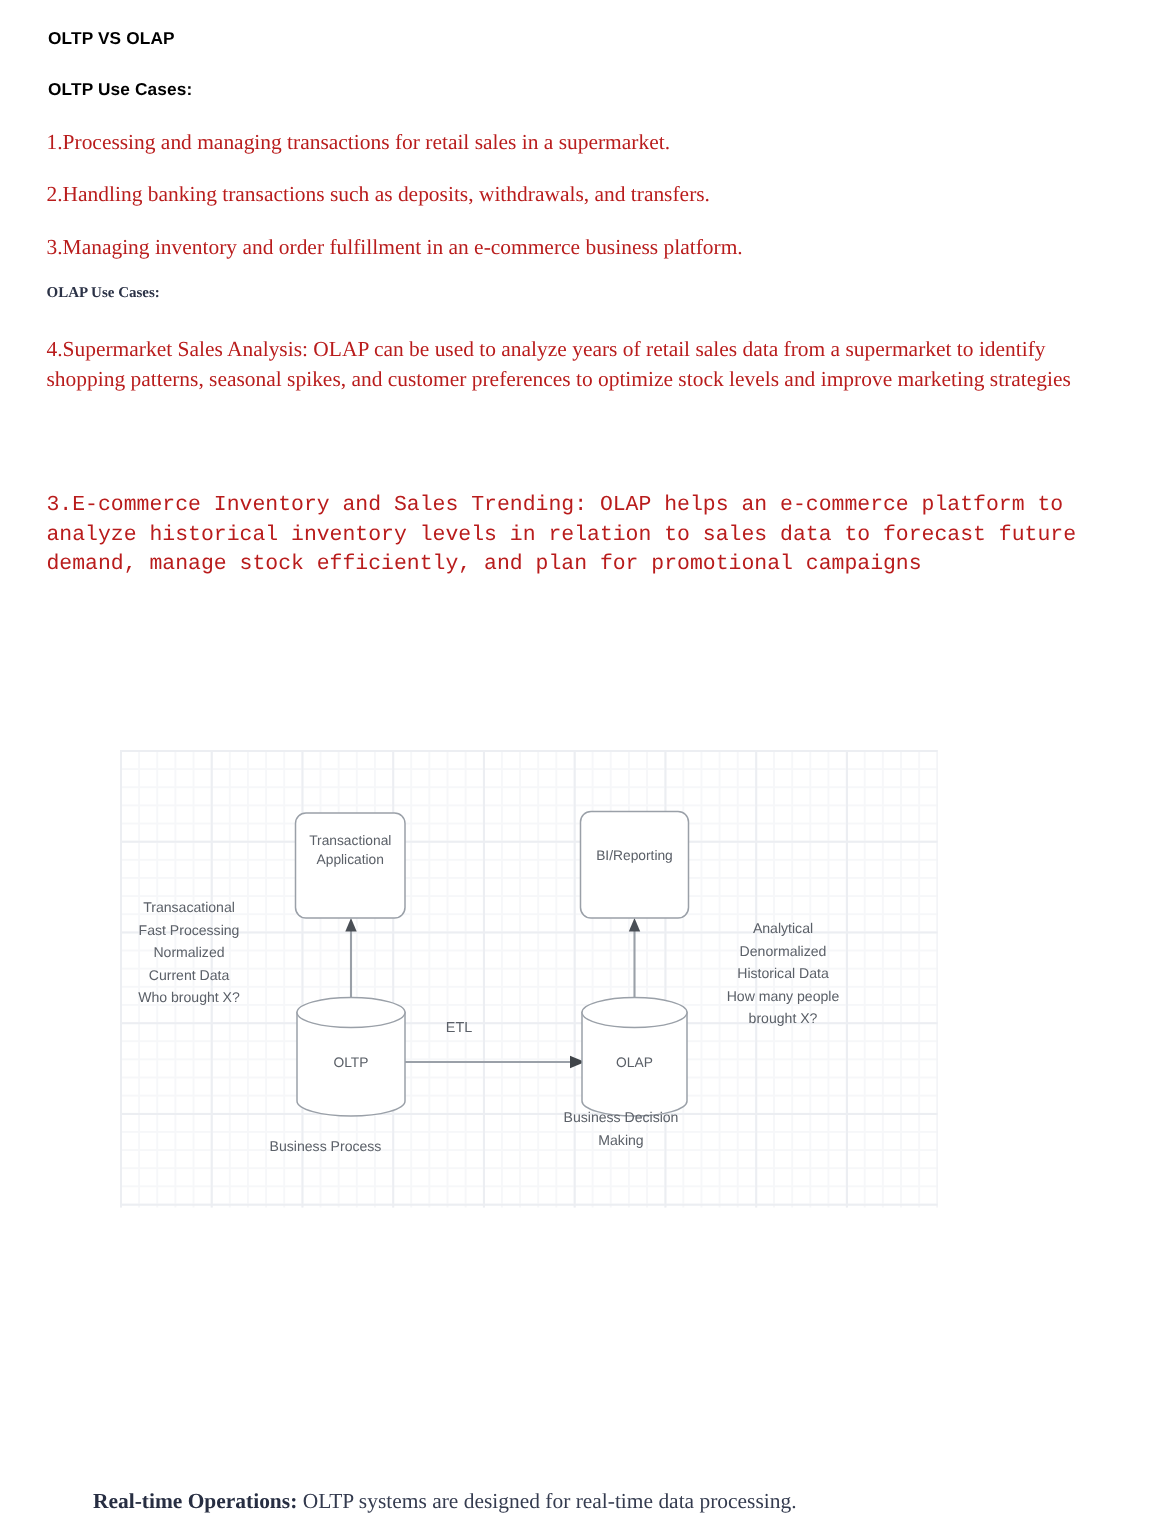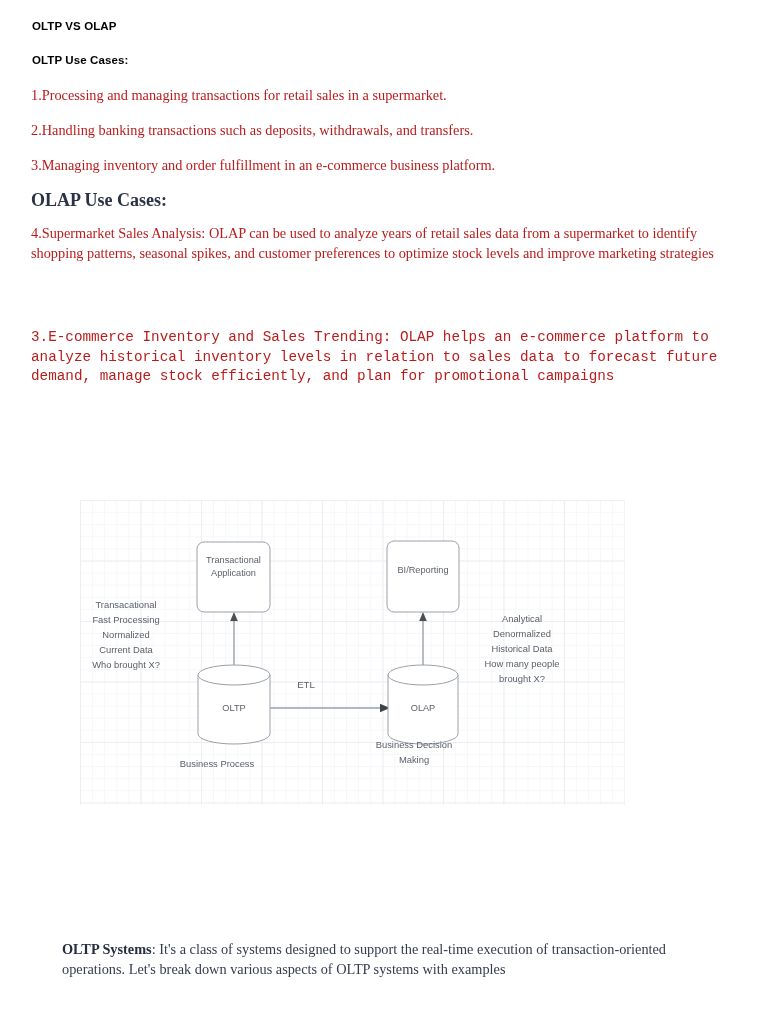--- a/index.html
+++ b/index.html
@@ -38,21 +38,21 @@
   }
   #title-oltp-vs-olap { top: 20px; }
   #heading-oltp-use-cases { top: 54px; }
 
   
   .h-serif {
     position: absolute;
     left: 31px;
     font-family: "Liberation Serif", serif;
     font-weight: bold;
-    font-size: 18px;
+    font-size: 10px;
     color: #2b3246;
     white-space: nowrap;
   }
   #heading-olap-use-cases { top: 190px; }
 
   
   .para {
     position: absolute;
     left: 31px;
     font-family: "Liberation Serif", serif;
@@ -214,18 +214,18 @@
       </g>
 
       <text class="dg-text dg-caption" x="137" y="267" text-anchor="middle">Business Process</text>
 
       <text class="dg-text dg-caption" x="334" y="248" text-anchor="middle">Business Decision</text>
       <text class="dg-text dg-caption" x="334" y="263" text-anchor="middle">Making</text>
 
     </svg>
   </div>
 
-  <div class="para-bottom" id="para-oltp-systems">
-    <b>OLTP Systems</b><span>: </span><span>It's a class of systems designed to support the real-time execution of transaction-oriented operations. Let's break down various aspects of OLTP systems with examples</span>
+
+  <div class="para-bottom" id="para-realtime-ops">
+    <b>Real-time Operations:</b><span> </span><span>OLTP systems are designed for real-time data processing.</span>
   </div>
 
-
 </div>
 
 </body></html>

